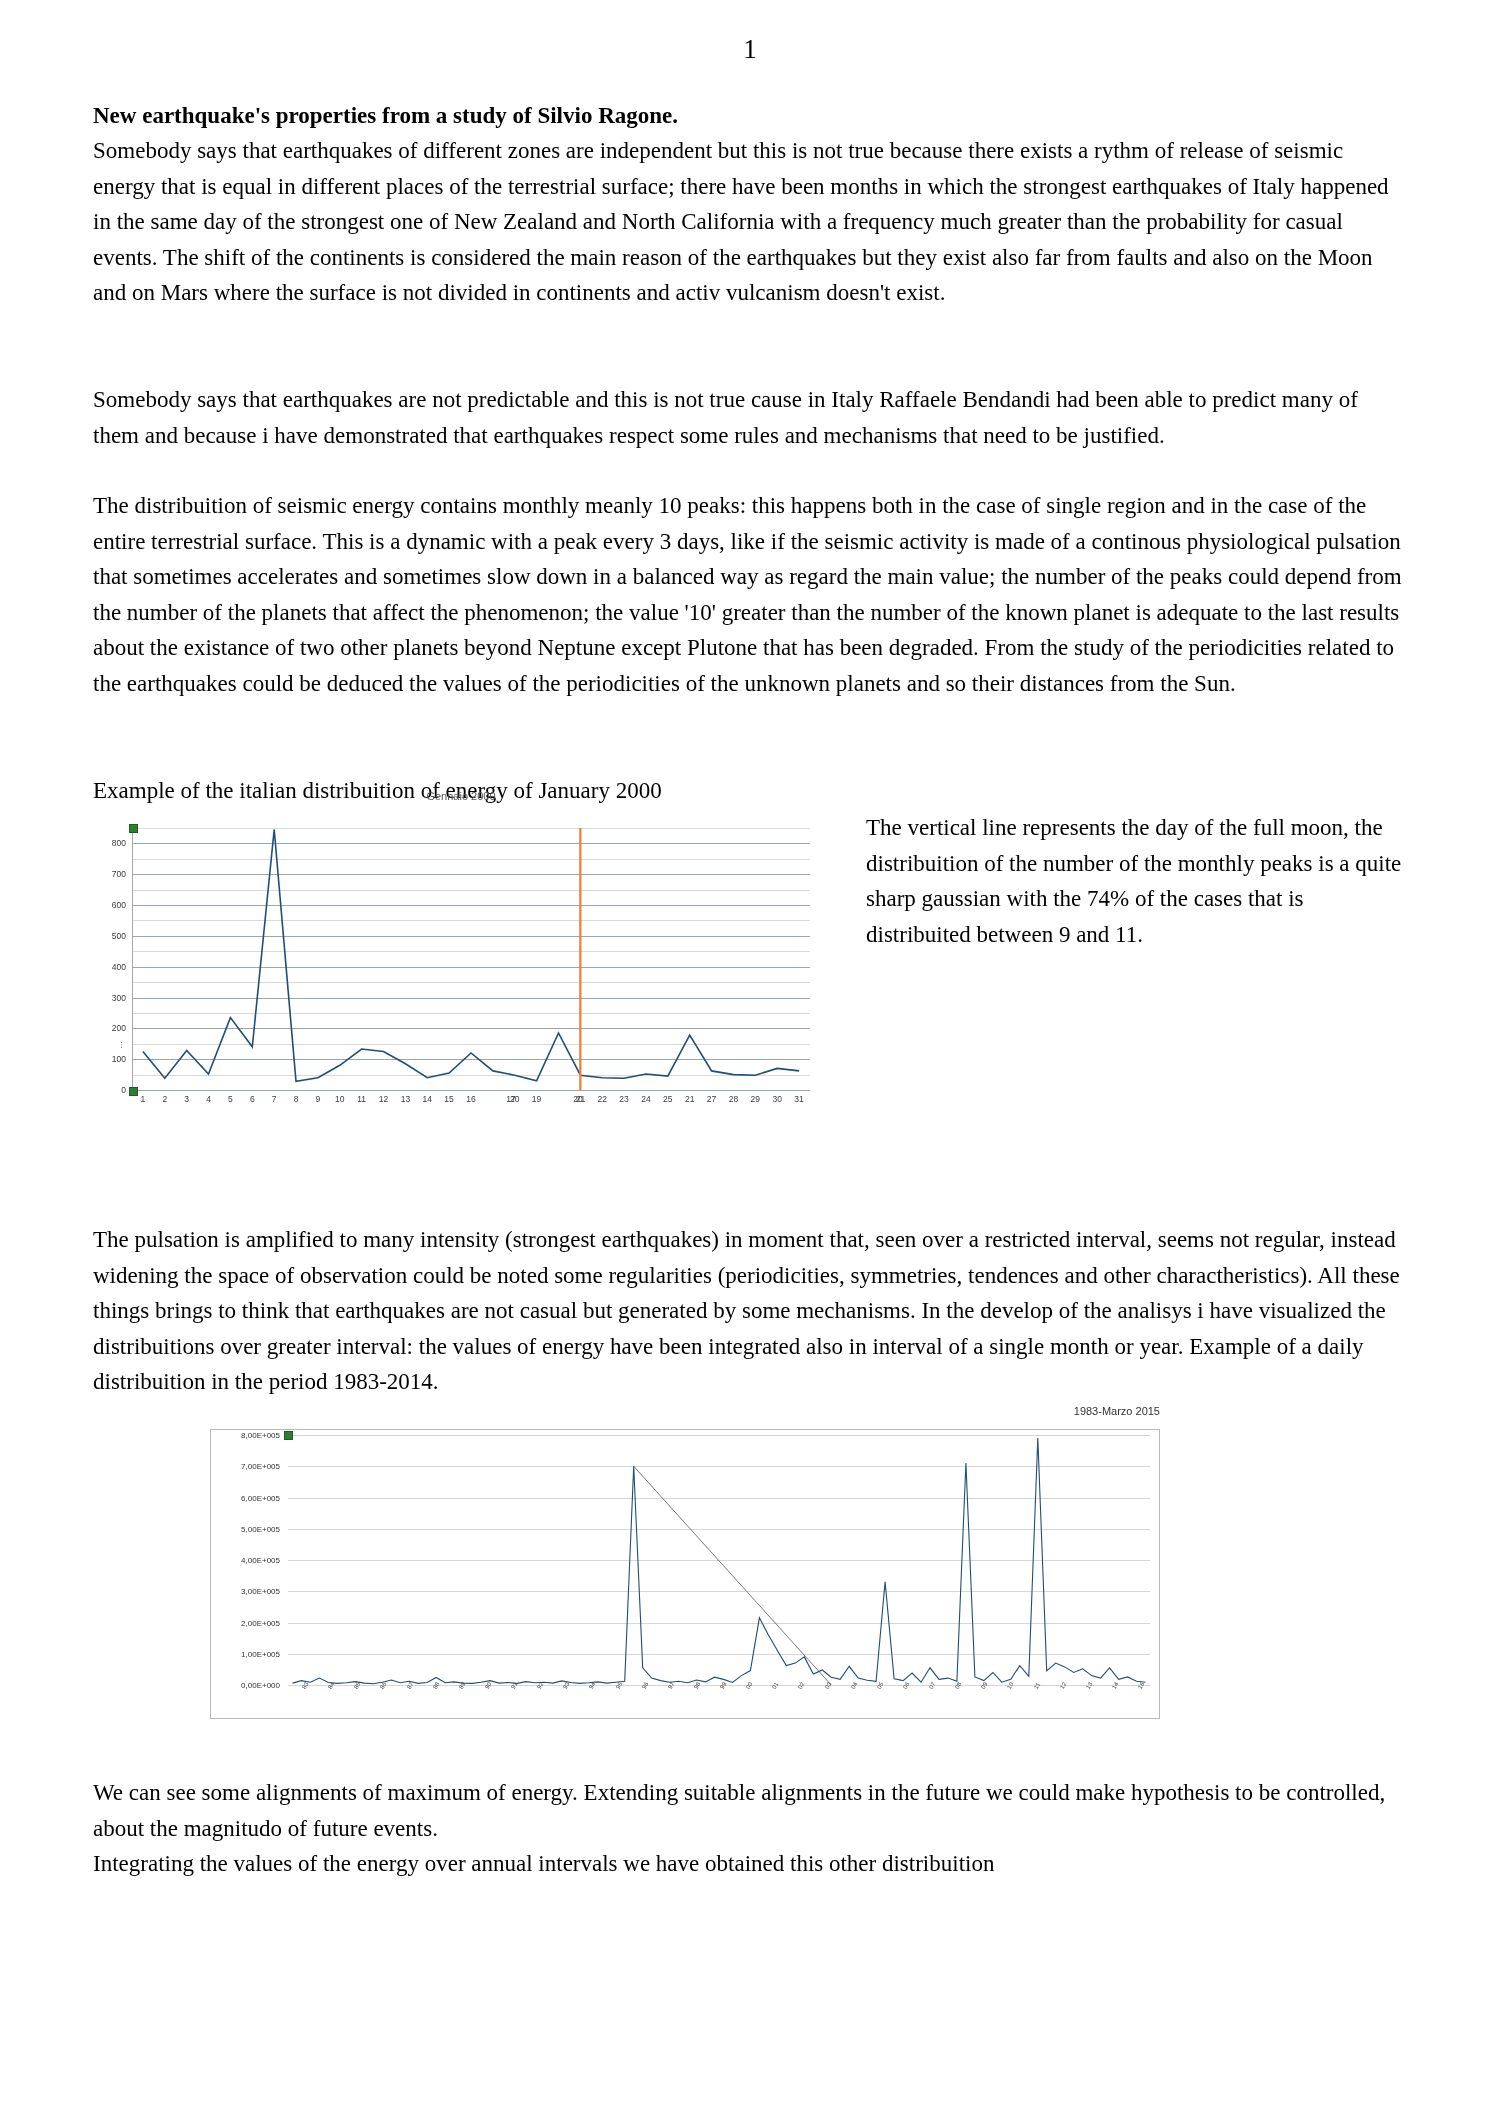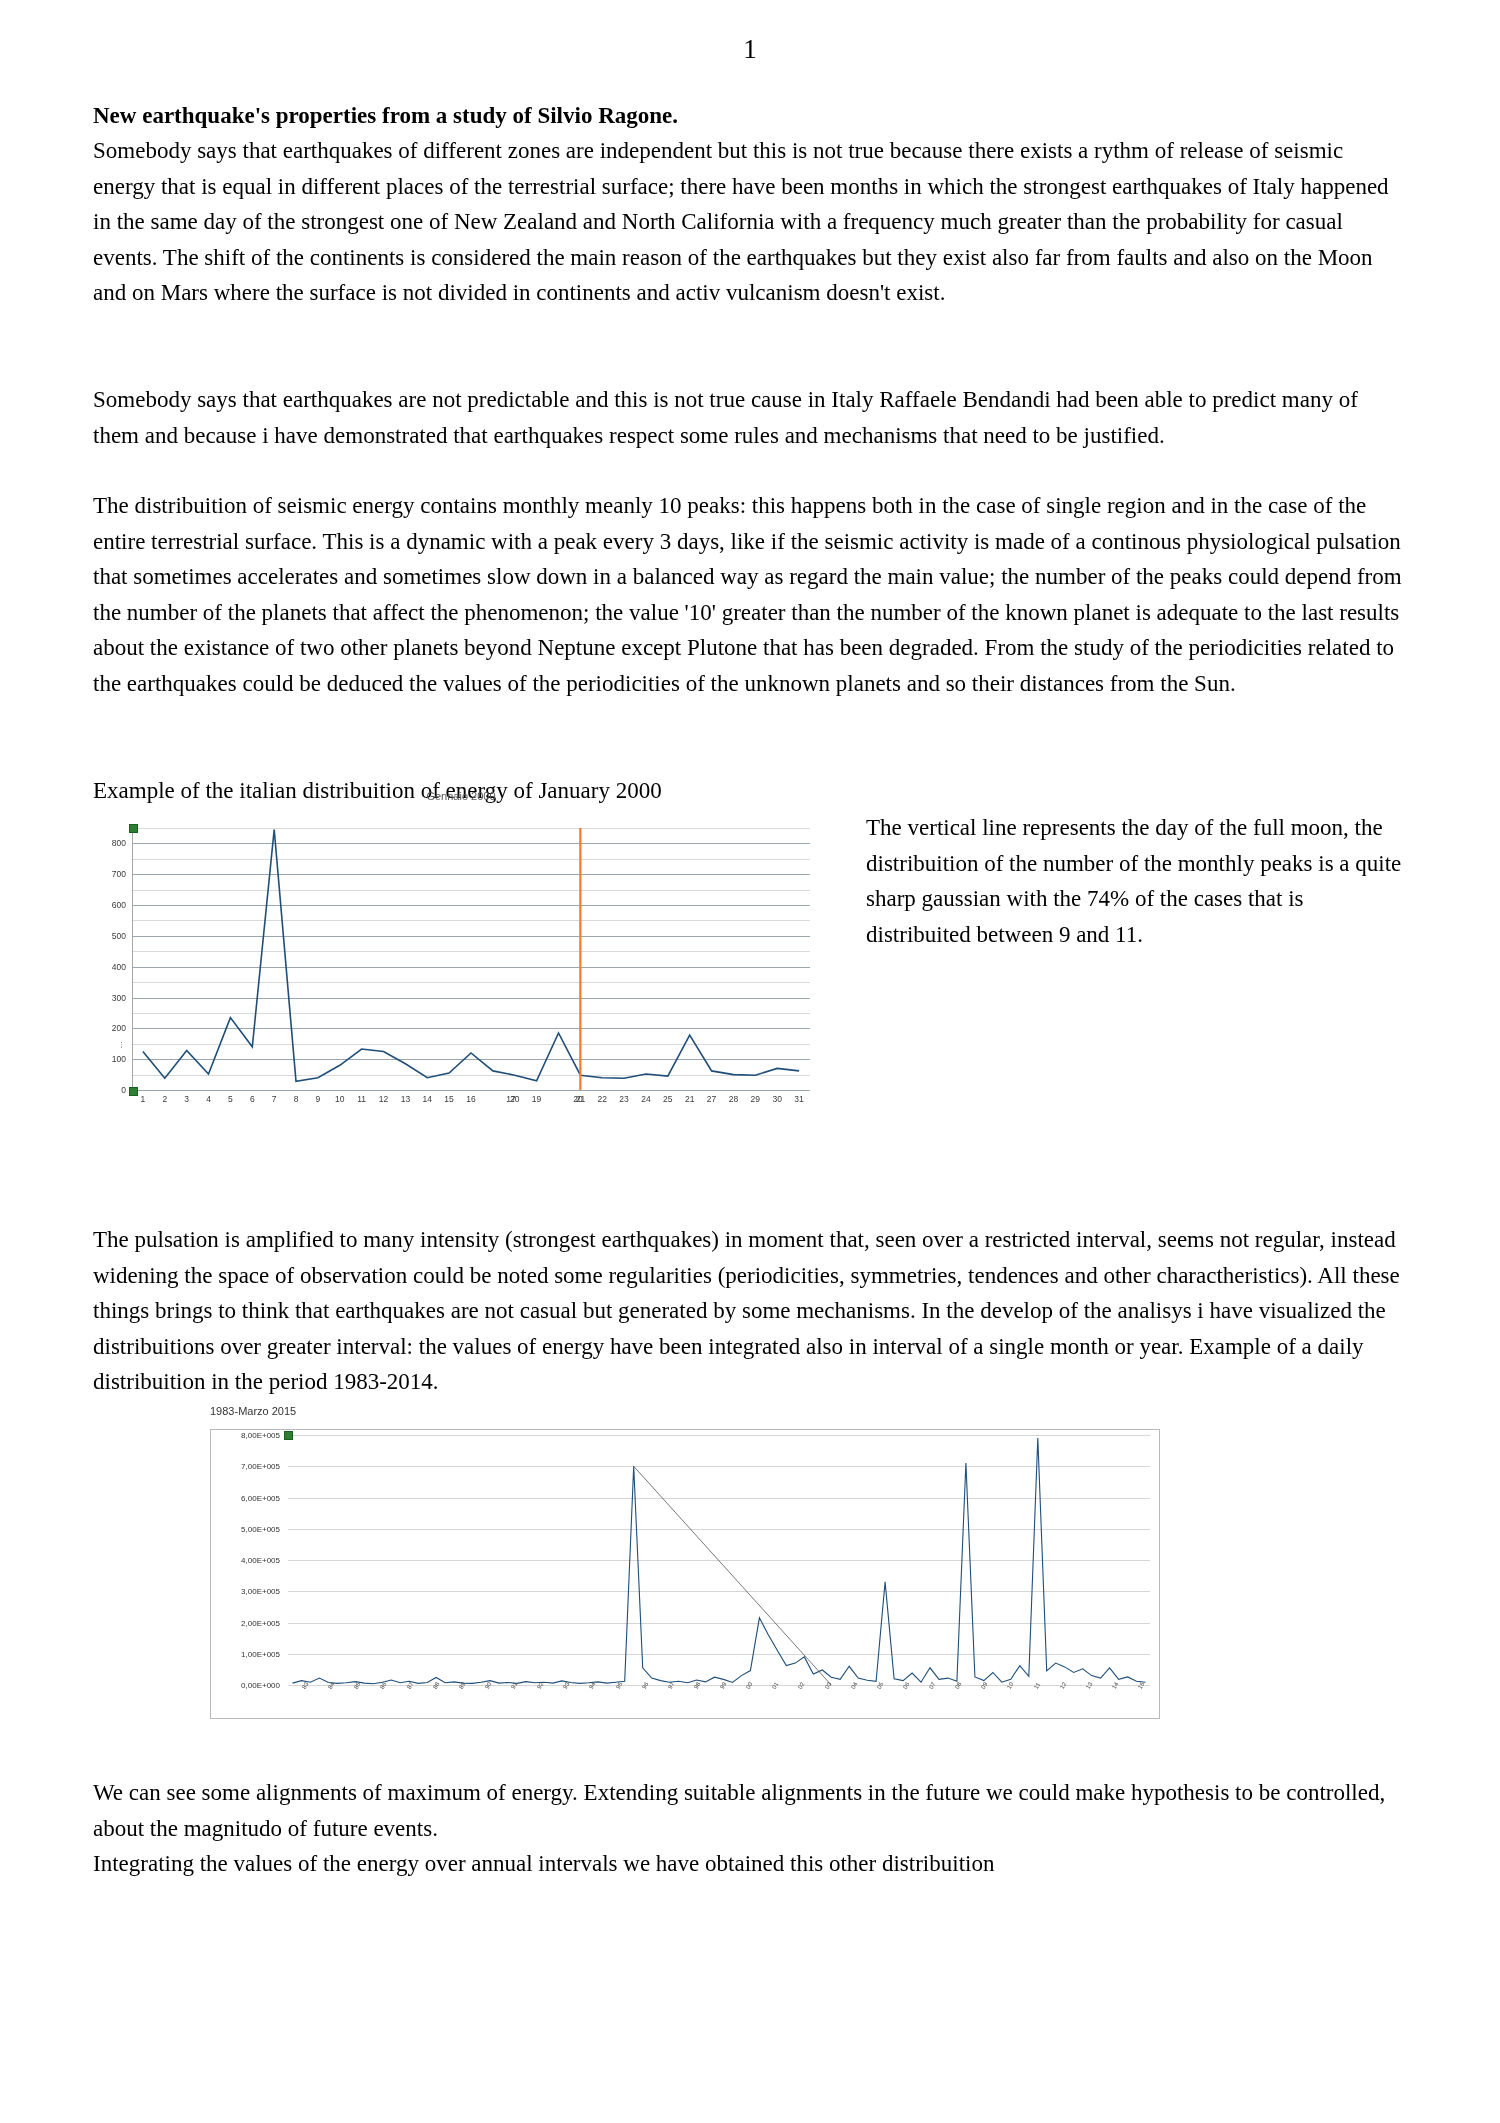--- a/index.html
+++ b/index.html
@@ -83,21 +83,21 @@
   }
 
   
   .chart2-wrap {
     position:absolute;
     left:210px; top:1405px;
     width:950px; height:345px;
   }
   .chart2-title {
     position:absolute; top:0; left:0; width:950px;
-    text-align:left;
+    text-align:right;
     font-family:"Liberation Sans", sans-serif;
     font-size:11px; color:#333;
   }
   .c2-frame {
     position:absolute; left:0; top:24px;
     width:950px; height:290px;
     border:1px solid #b9b9b9;
     box-sizing:border-box;
   }
   .c2-plot {

